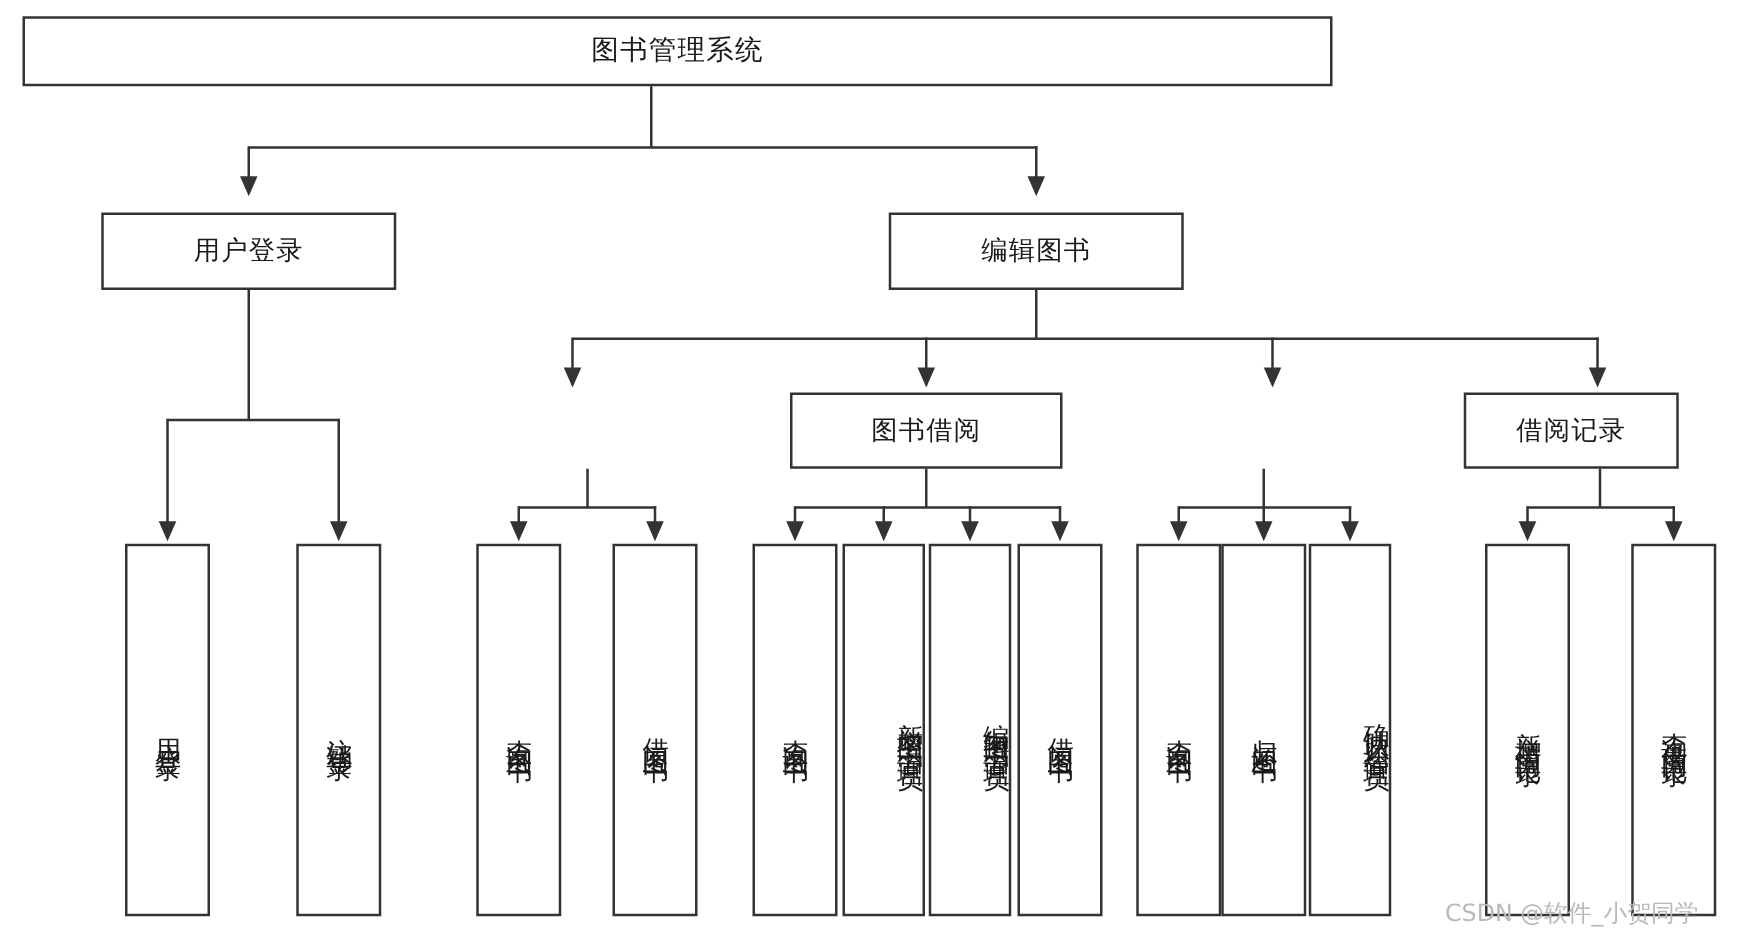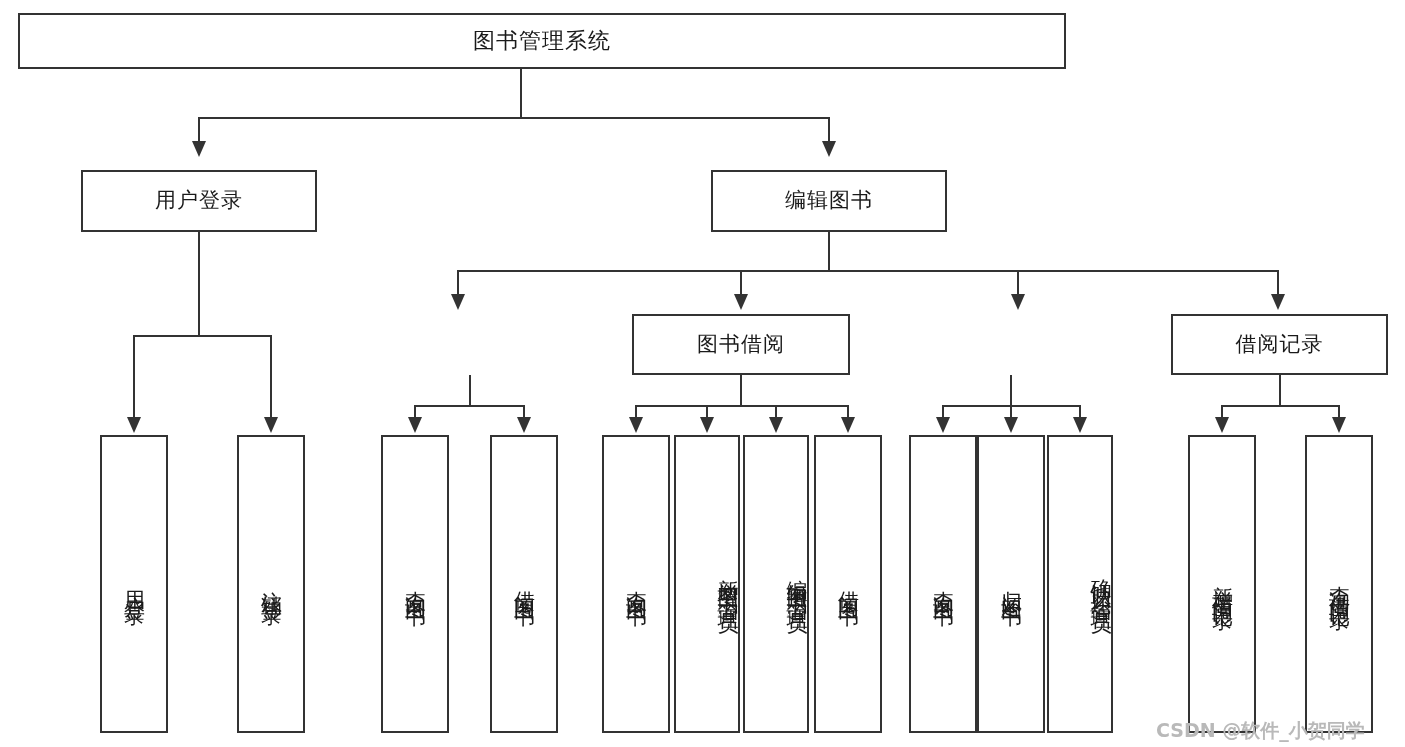--- a/index.html
+++ b/index.html
@@ -91,21 +91,21 @@
   <div class="edge v" style="left:457px; top:270px; width:2px; height:26px;"></div>
   <div class="arrow" style="left:451px; top:294px;"></div>
   <div class="edge v" style="left:740px; top:270px; width:2px; height:26px;"></div>
   <div class="arrow" style="left:734px; top:294px;"></div>
   <div class="edge v" style="left:1017px; top:270px; width:2px; height:26px;"></div>
   <div class="arrow" style="left:1011px; top:294px;"></div>
   <div class="edge v" style="left:1277px; top:270px; width:2px; height:26px;"></div>
   <div class="arrow" style="left:1271px; top:294px;"></div>
 
   <div class="node horiz" style="left:632px; top:314px; width:218px; height:61px;">图书借阅</div>
-  <div class="node horiz" style="left:1171px; top:314px; width:217px; height:61px;">借阅记录</div>
+  <div class="node horiz" style="left:1171px; top:314px; width:172px; height:61px;">借阅记录</div>
 
   <div class="edge v" style="left:469px; top:375px; width:2px; height:31px;"></div>
   <div class="edge h" style="left:415px; top:405px; width:110px; height:2px;"></div>
   <div class="edge v" style="left:414px; top:405px; width:2px; height:14px;"></div>
   <div class="arrow" style="left:408px; top:417px;"></div>
   <div class="edge v" style="left:523px; top:405px; width:2px; height:14px;"></div>
   <div class="arrow" style="left:517px; top:417px;"></div>
 
   <div class="edge v" style="left:740px; top:375px; width:2px; height:31px;"></div>
   <div class="edge h" style="left:636px; top:405px; width:213px; height:2px;"></div>
@@ -145,15 +145,15 @@
   <div class="node vert topalign" style="left:743px; top:435px; width:66px; height:298px;">编辑图书（管理员）</div>
   <div class="node vert midalign" style="left:814px; top:435px; width:68px; height:298px;">借阅图书</div>
 
   <div class="node vert midalign" style="left:909px; top:435px; width:68px; height:298px;">查询图书</div>
   <div class="node vert midalign" style="left:977px; top:435px; width:68px; height:298px;">归还图书</div>
   <div class="node vert topalign" style="left:1047px; top:435px; width:66px; height:298px;">确认归还（管理员）</div>
 
   <div class="node vert midalign" style="left:1188px; top:435px; width:68px; height:298px;">新增借阅记录</div>
   <div class="node vert midalign" style="left:1305px; top:435px; width:68px; height:298px;">查询借阅记录</div>
 
-  <div class="watermark" style="left:1156px; top:718px;font-weight:bold;">CSDN @软件_小贺同学</div>
+  <div class="watermark" style="left:1156px; top:718px;">CSDN @软件_小贺同学</div>
 
 </div>
 
 </body></html>

